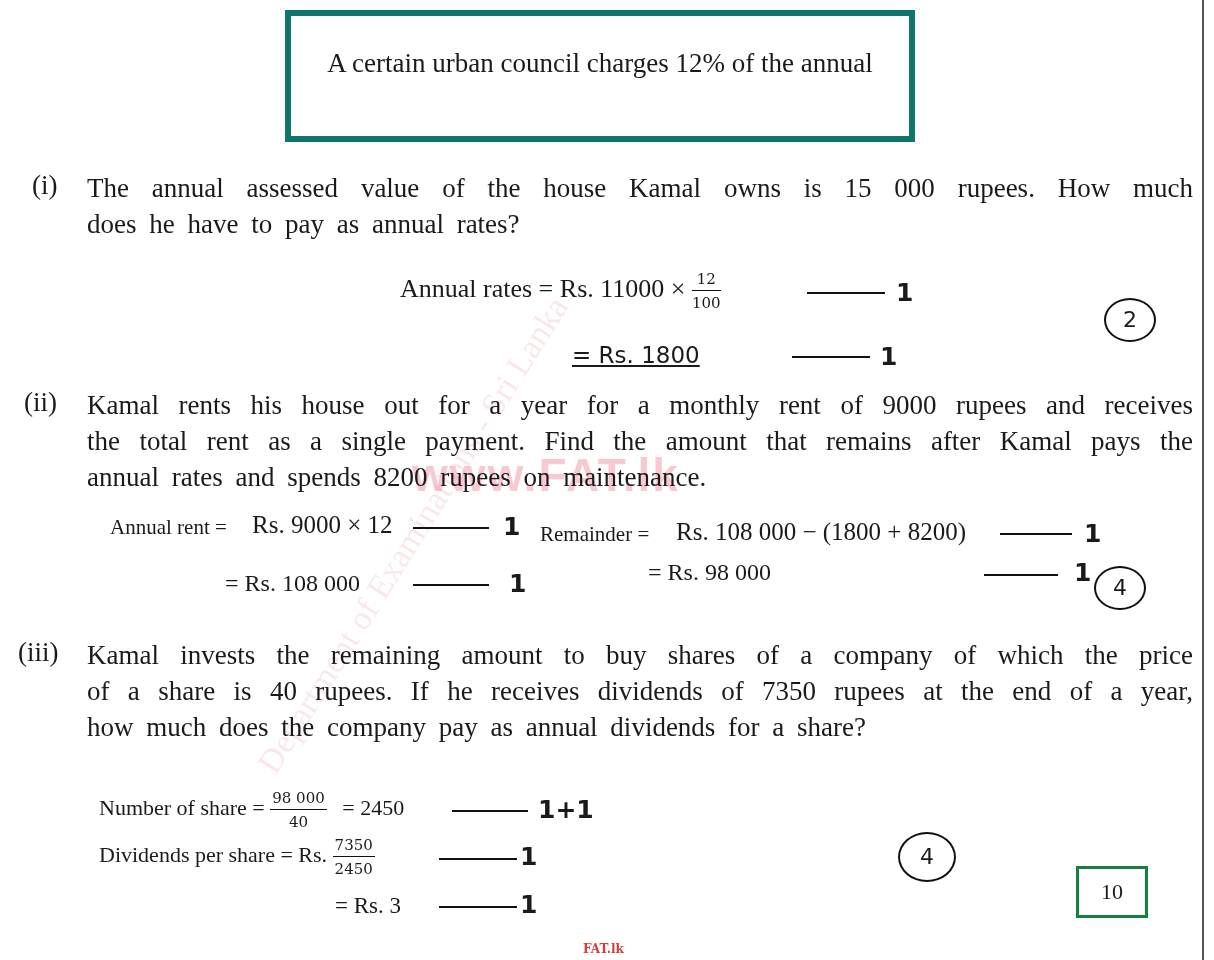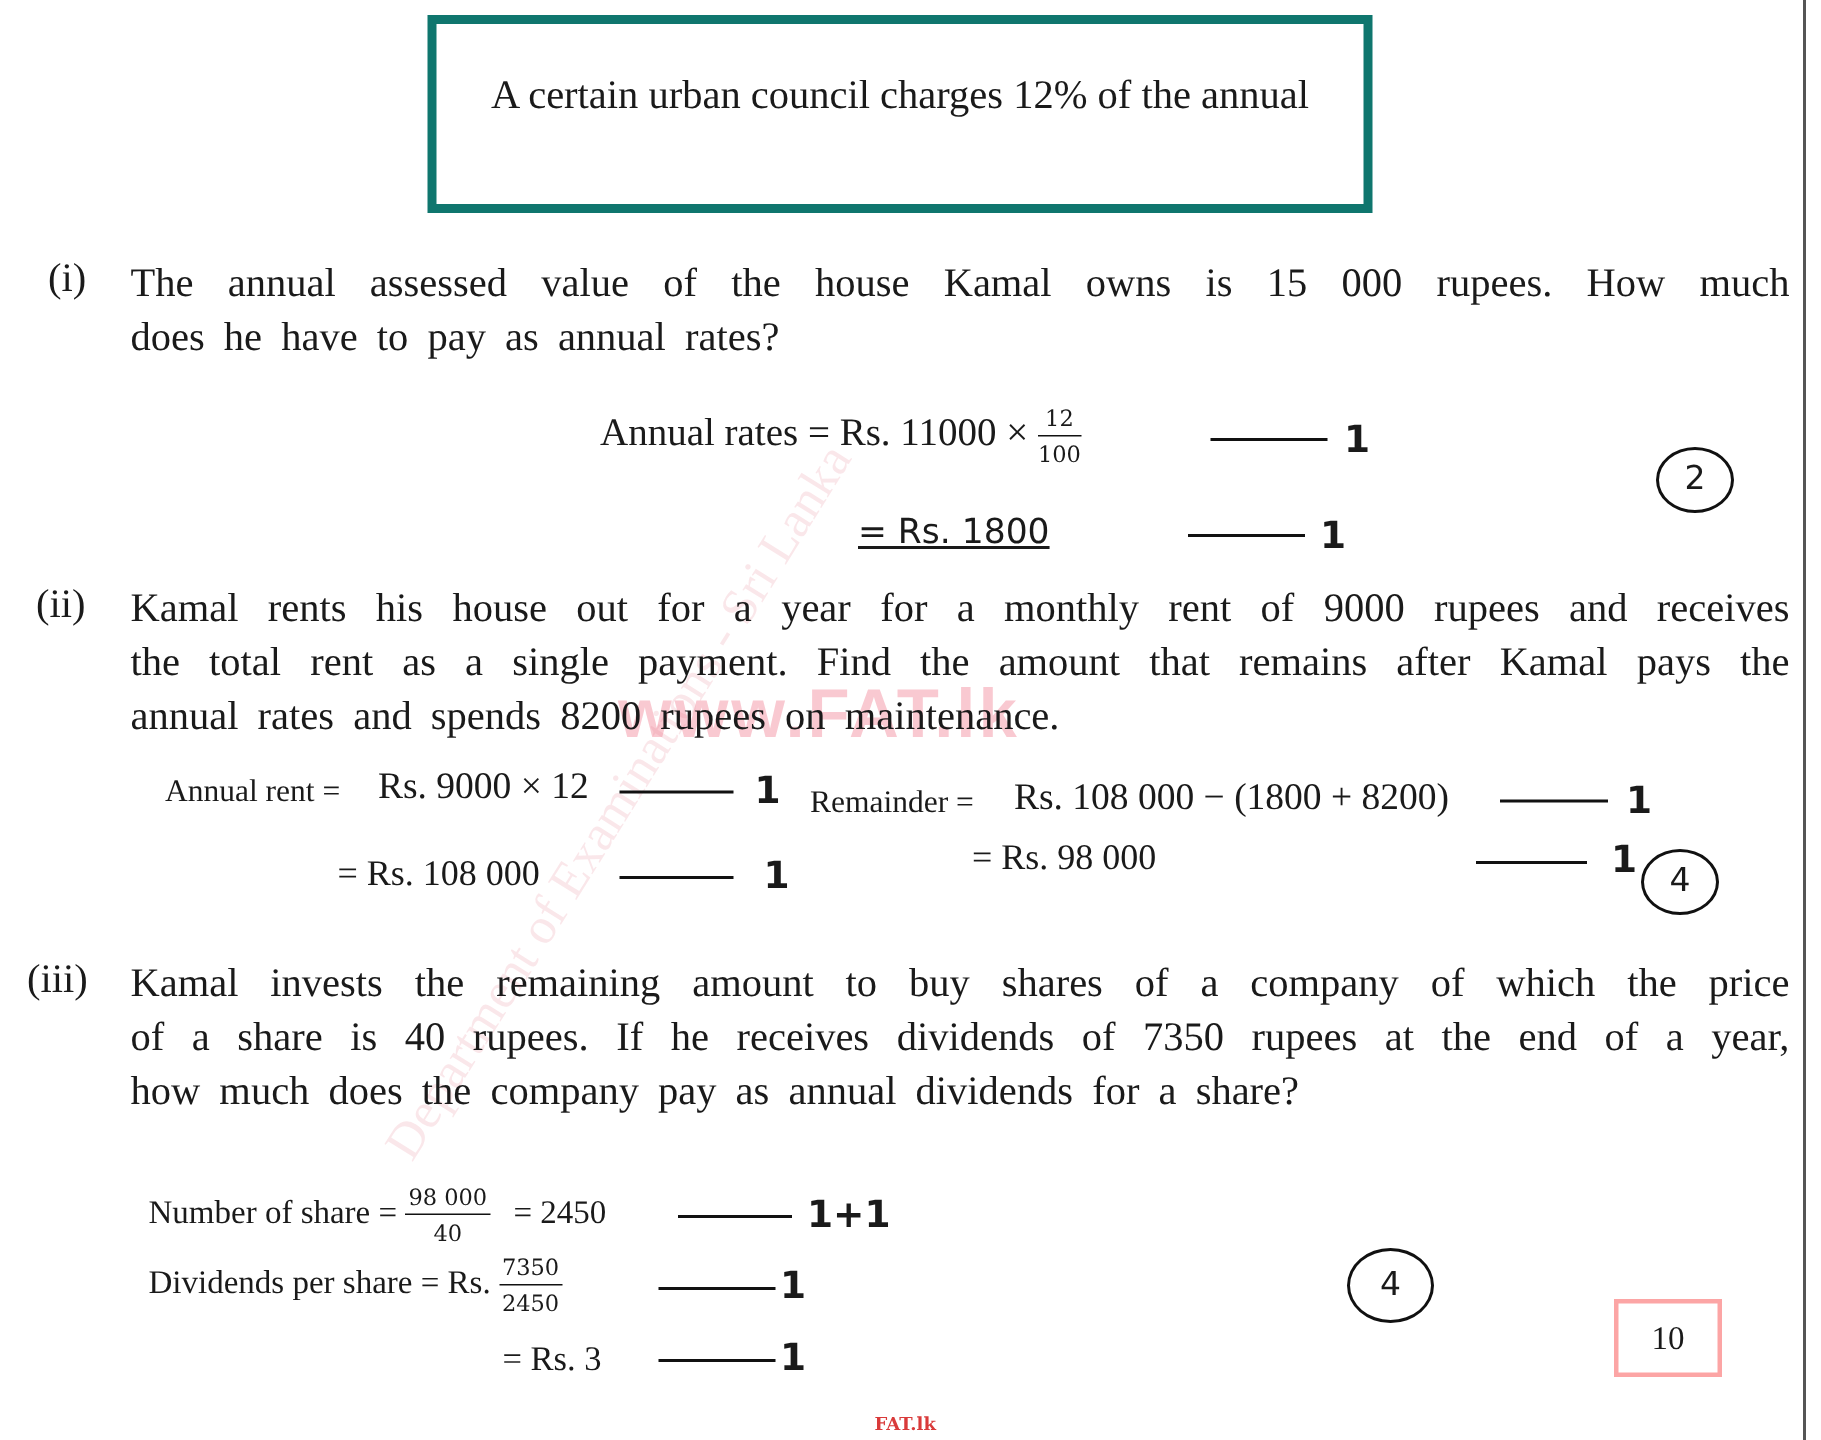--- a/index.html
+++ b/index.html
@@ -23,21 +23,21 @@
   .frac { display:inline-block; vertical-align:middle; text-align:center; font-family:"DejaVu Serif", serif; }
   .frac .num { display:block; border-bottom:1.5px solid #111; padding:0 2px 2px; font-size:15px; }
   .frac .den { display:block; padding-top:3px; font-size:15px; }
   .circle {
     position:absolute; width:52px; height:44px; border:2px solid #111; border-radius:50%;
     box-sizing:border-box; text-align:center; line-height:40px; font-size:22px;
     font-family:"DejaVu Sans", sans-serif;
   }
   .total-box {
     position:absolute; left:1076px; top:866px; width:72px; height:52px;
-    border:3px solid #fca5a5; box-sizing:border-box; text-align:center; line-height:46px; font-size:22px;
+    border:3px solid #15803d; box-sizing:border-box; text-align:center; line-height:46px; font-size:22px;
   }
   .wm-big {
     position:absolute; left:412px; top:448px; font-family:Liberation Sans, sans-serif; font-weight:bold;
     font-size:46px; color:rgba(235,60,90,0.28); letter-spacing:2px;
   }
   .wm-diag {
     position:absolute; left:250px; top:760px; transform:rotate(-58deg); transform-origin:left top;
     font-size:34px; color:rgba(225,120,140,0.18); white-space:nowrap;
   }
   .footer-mark { position:absolute; left:583px; top:942px; font-size:12px; font-weight:bold; color:#d93a3a; font-family:"DejaVu Serif", serif; }

